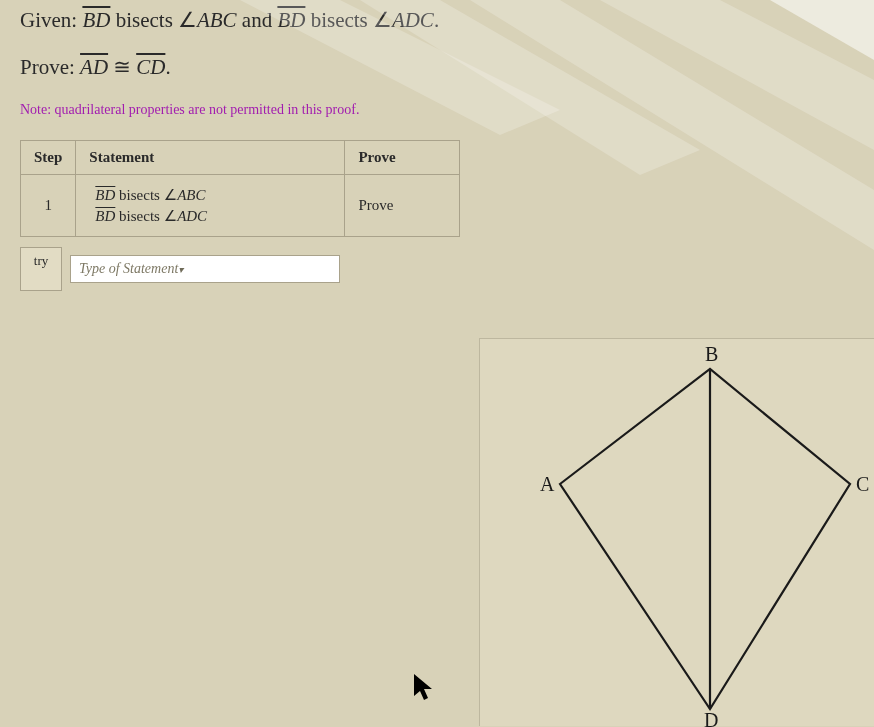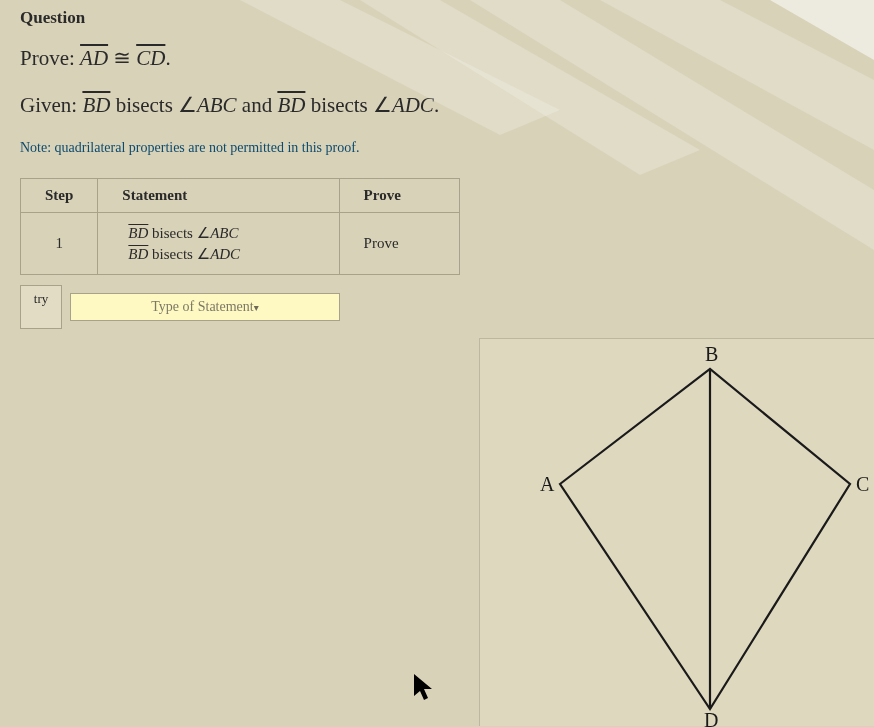--- a/index.html
+++ b/index.html
@@ -21,37 +21,37 @@
     font-weight: bold;
     font-size: 17px;
     margin-bottom: 18px;
   }
   .line {
     font-size: 21px;
     margin-bottom: 22px;
   }
   .note {
     font-size: 14px;
-    color: #0c4a6e;
+    color: #a21caf;
     margin-bottom: 22px;
   }
   .overline {
     text-decoration: overline;
   }
   .angle::before { content: "\2220"; }
   .congr::before { content: "\2245"; }
 
   
   .proof {
     width: 440px;
     border-collapse: collapse;
   }
   .proof th, .proof td {
     border: 1px solid #a9a28b;
-    padding: 8px 24px;
+    padding: 8px 13px;
     text-align: left;
     font-size: 15px;
     vertical-align: middle;
   }
   .proof th {
     font-weight: bold;
     background: #d8d2b8;
   }
   .proof td.step-num {
     width: 50px;
@@ -70,30 +70,31 @@
     background: #e2dcc4;
     font-size: 13px;
     width: 42px;
     height: 44px;
     text-align: center;
     line-height: 26px;
     cursor: pointer;
   }
   .type-select {
     border: 1px solid #a9a28b;
-    background: #fef9c3;
+    background: #ffffff;
     font-size: 14px;
     color: #7d7864;
     height: 28px;
     width: 270px;
     padding: 0 8px;
     display: flex;
     align-items: center;
-    justify-content: center;
+    justify-content: flex-start;
     cursor: pointer;
+    font-style: italic;
   }
   .type-select .caret {
     font-size: 10px;
     color: #6e6a58;
   }
 
   
   .diagram-frame {
     position: absolute;
     right: 0;
@@ -117,38 +118,37 @@
   .glare {
     position: absolute;
     inset: 0;
     pointer-events: none;
   }
 </style>
 </head>
 <body>
 
 <div class="page">
-  <div class="heading">Question</div>
-
-  <div class="line">
-    <span>Prove:</span>
-    <span class="overline" style="font-style:italic">AD</span>
-    <span class="congr"></span>
-    <span class="overline" style="font-style:italic">CD</span><span>.</span>
-  </div>
 
   <div class="line">
     <span>Given:</span>
     <span class="overline" style="font-style:italic">BD</span>
     <span>bisects</span>
     <span class="angle"></span><span style="font-style:italic">ABC</span>
     <span>and</span>
     <span class="overline" style="font-style:italic">BD</span>
     <span>bisects</span>
     <span class="angle"></span><span style="font-style:italic">ADC</span><span>.</span>
+  </div>
+
+  <div class="line">
+    <span>Prove:</span>
+    <span class="overline" style="font-style:italic">AD</span>
+    <span class="congr"></span>
+    <span class="overline" style="font-style:italic">CD</span><span>.</span>
   </div>
 
   <div class="note">Note: quadrilateral properties are not permitted in this proof.</div>
 
   <table class="proof">
     <thead>
       <tr>
         <th>Step</th>
         <th>Statement</th>
         <th>Prove</th>

